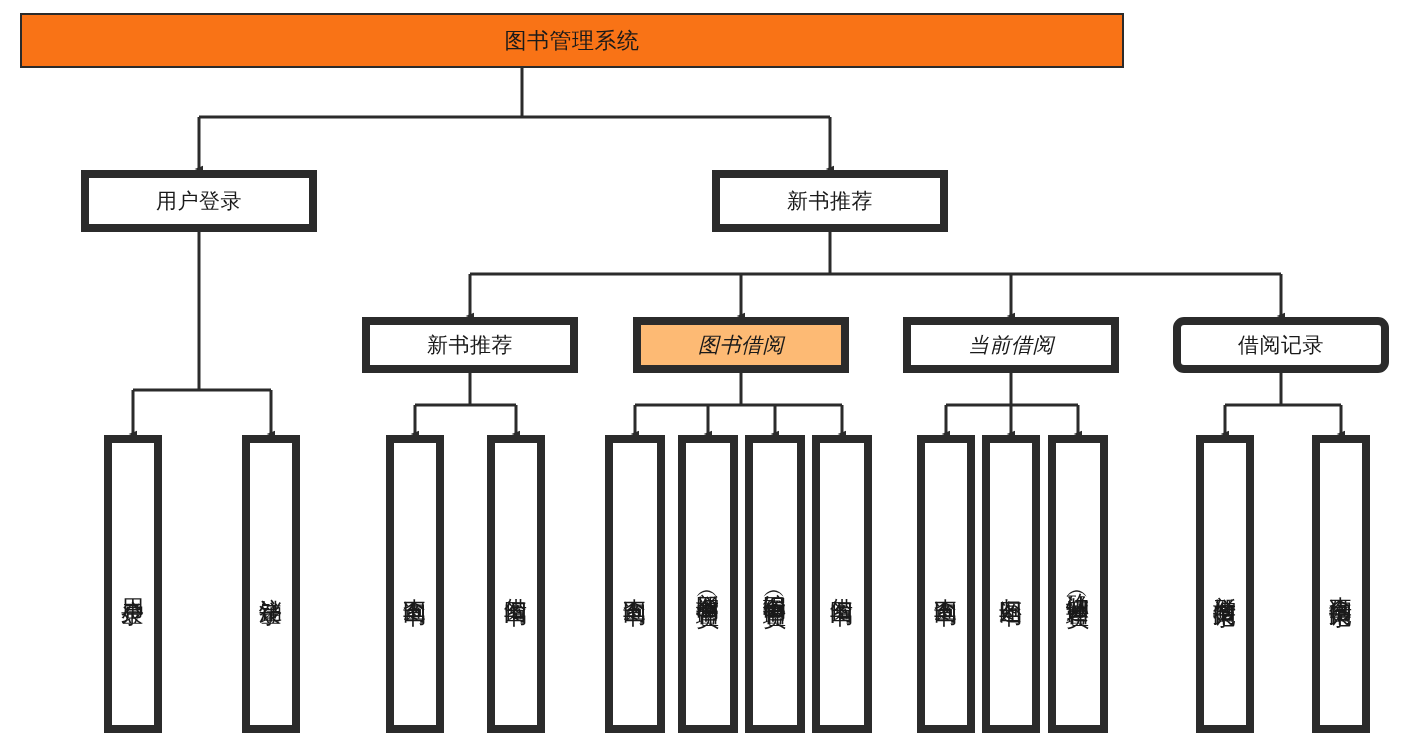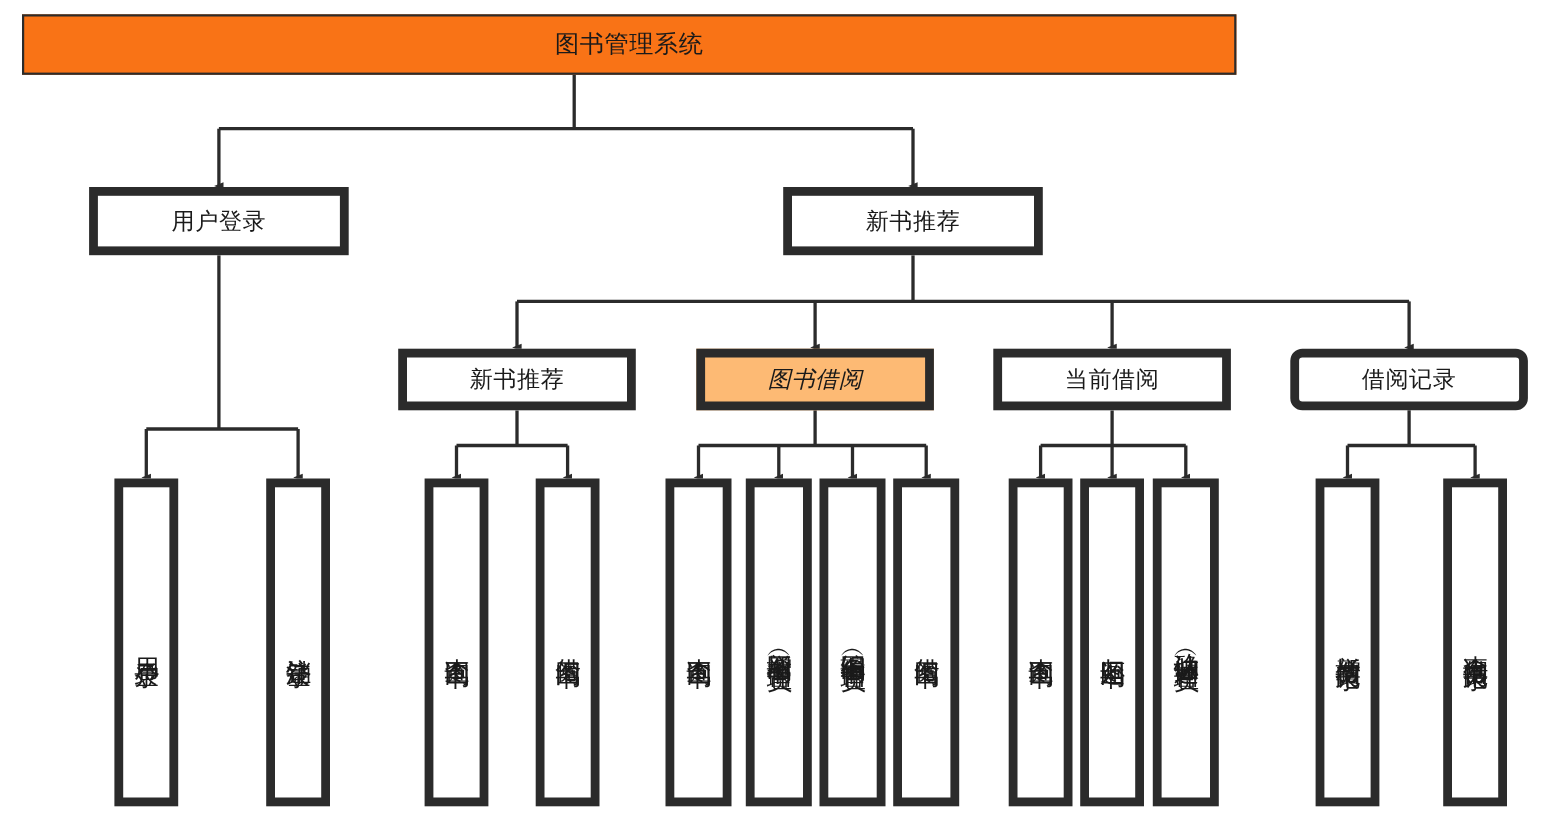--- a/index.html
+++ b/index.html
@@ -127,21 +127,21 @@
       </div>
       <div class="node horizontal" style="left: 712px; top: 170px; width: 236px; height: 62px; border-color: rgb(43, 43, 43); background: rgb(255, 255, 255);">
         <span class="label">新书推荐</span>
       </div>
       <div class="node horizontal" style="left: 362px; top: 317px; width: 216px; height: 56px; border-color: rgb(43, 43, 43); background: rgb(255, 255, 255);">
         <span class="label">新书推荐</span>
       </div>
       <div class="node horizontal" style="left: 633px; top: 317px; width: 216px; height: 56px; border-color: rgb(43, 43, 43); background: #fdba74; font-style: italic;">
         <span class="label">图书借阅</span>
       </div>
-      <div class="node horizontal" style="left: 903px; top: 317px; width: 216px; height: 56px; border-color: rgb(43, 43, 43); background: rgb(255, 255, 255);">
+      <div class="node horizontal" style="left: 903px; top: 317px; width: 216px; height: 56px; border-color: rgb(43, 43, 43); background: rgb(255, 255, 255); font-style: italic;">
         <span class="label">当前借阅</span>
       </div>
       <div class="node horizontal" style="left: 1173px; top: 317px; width: 216px; height: 56px; border-color: rgb(43, 43, 43); background: rgb(255, 255, 255); border-radius: 11px;">
         <span class="label">借阅记录</span>
       </div>
       <div class="node vertical" style="left: 104px; top: 435px; width: 58px; height: 298px; border-color: rgb(43, 43, 43); background: rgb(255, 255, 255);">
         <span class="label">用户登录</span>
       </div>
       <div class="node vertical" style="left: 242px; top: 435px; width: 58px; height: 298px; border-color: rgb(43, 43, 43); background: rgb(255, 255, 255);">
         <span class="label">注销登录</span>

